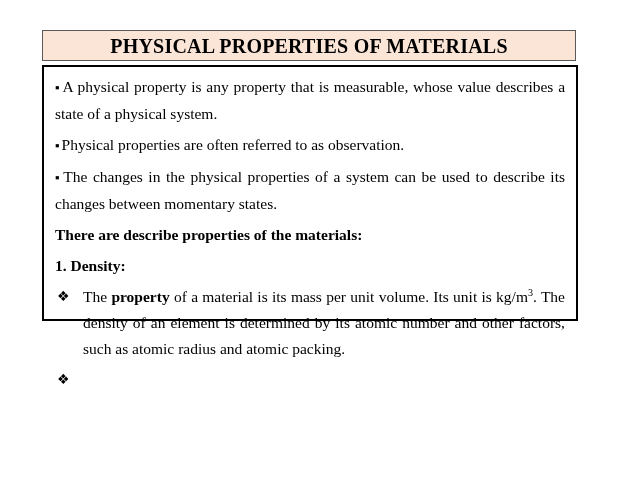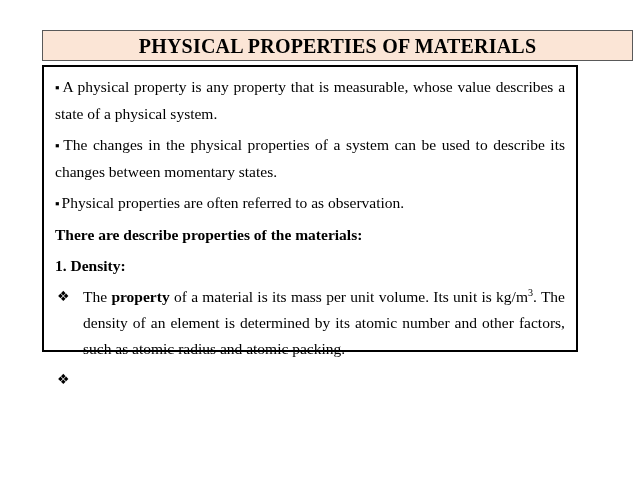--- a/index.html
+++ b/index.html
@@ -13,21 +13,21 @@
     height: 495px;
     background: #ffffff;
     font-family: "Liberation Serif", serif;
     color: #000000;
     overflow: hidden;
   }
   .title-box {
     position: absolute;
     left: 42px;
     top: 30px;
-    width: 591px;
+    width: 534px;
     height: 31px;
     background: #FBE5D6;
     border: 1px solid #595959;
     box-sizing: border-box;
     display: flex;
     align-items: center;
     justify-content: center;
   }
   .title-box h1 {
     margin: 0;
@@ -35,21 +35,21 @@
     font-weight: bold;
     letter-spacing: 0.2px;
     text-align: center;
     line-height: 1;
   }
   .body-box {
     position: absolute;
     left: 42px;
     top: 65px;
     width: 536px;
-    height: 287px;
+    height: 256px;
     border: 2px solid #000000;
     box-sizing: border-box;
     padding: 7px 11px 0 11px;
   }
   .para {
     margin: 0 0 5px 0;
     font-size: 15.5px;
     line-height: 26px;
   }
   .justify { text-align: justify; }
@@ -84,26 +84,26 @@
   <div class="title-box">
     <h1>PHYSICAL PROPERTIES OF MATERIALS</h1>
   </div>
 
   <div class="body-box">
 
     <p class="para justify">
       <span class="sq-bullet">▪</span><span>A physical property is any property that is measurable, whose value describes a state of a physical system.</span>
     </p>
 
+    <p class="para">
+      <span class="sq-bullet">▪</span><span>Physical properties are often referred to as observation.</span>
+    </p>
+
     <p class="para justify">
       <span class="sq-bullet">▪</span><span>The changes in the physical properties of a system can be used to describe its changes between momentary states.</span>
-    </p>
-
-    <p class="para">
-      <span class="sq-bullet">▪</span><span>Physical properties are often referred to as observation.</span>
     </p>
 
     <p class="para bold">
       <span>There are describe properties of the materials:</span>
     </p>
 
     <p class="para bold">
       <span>1. </span><span class="underline">Density:</span>
     </p>
 

